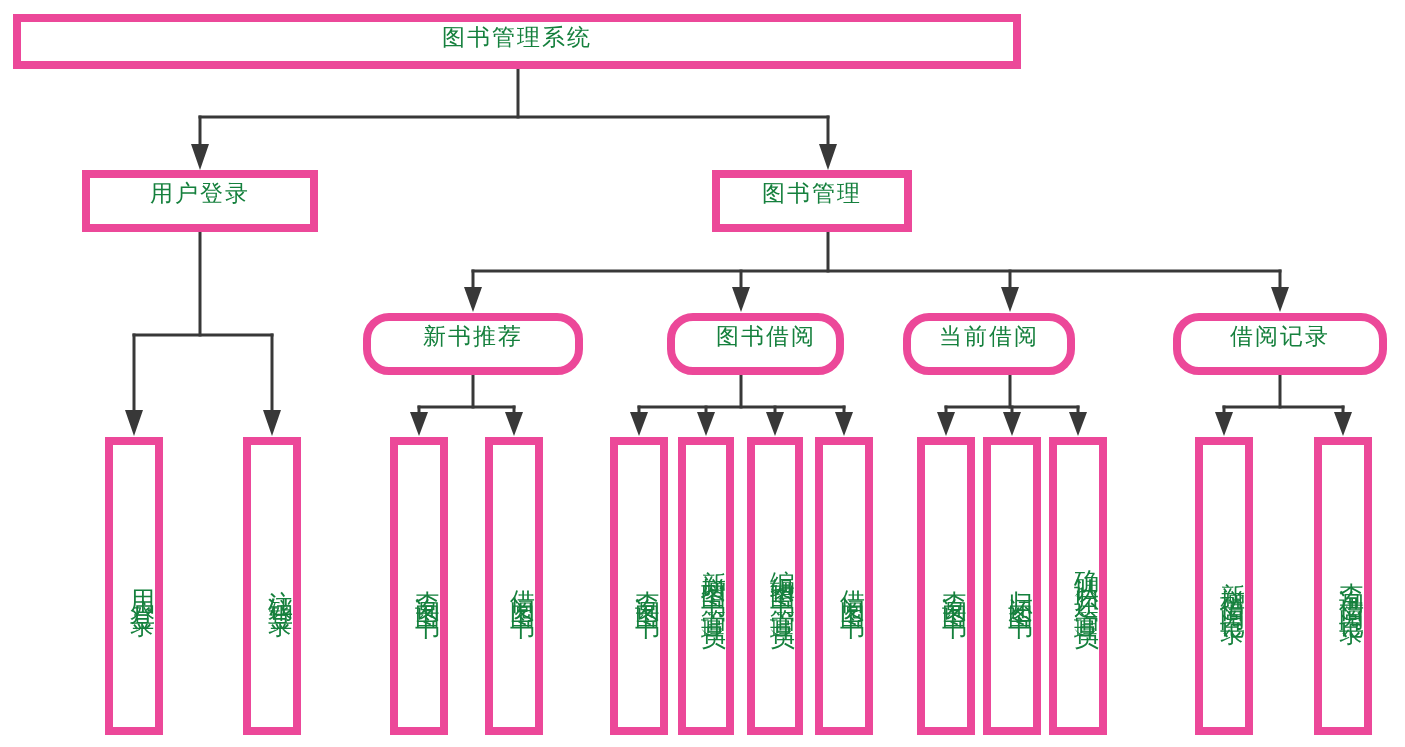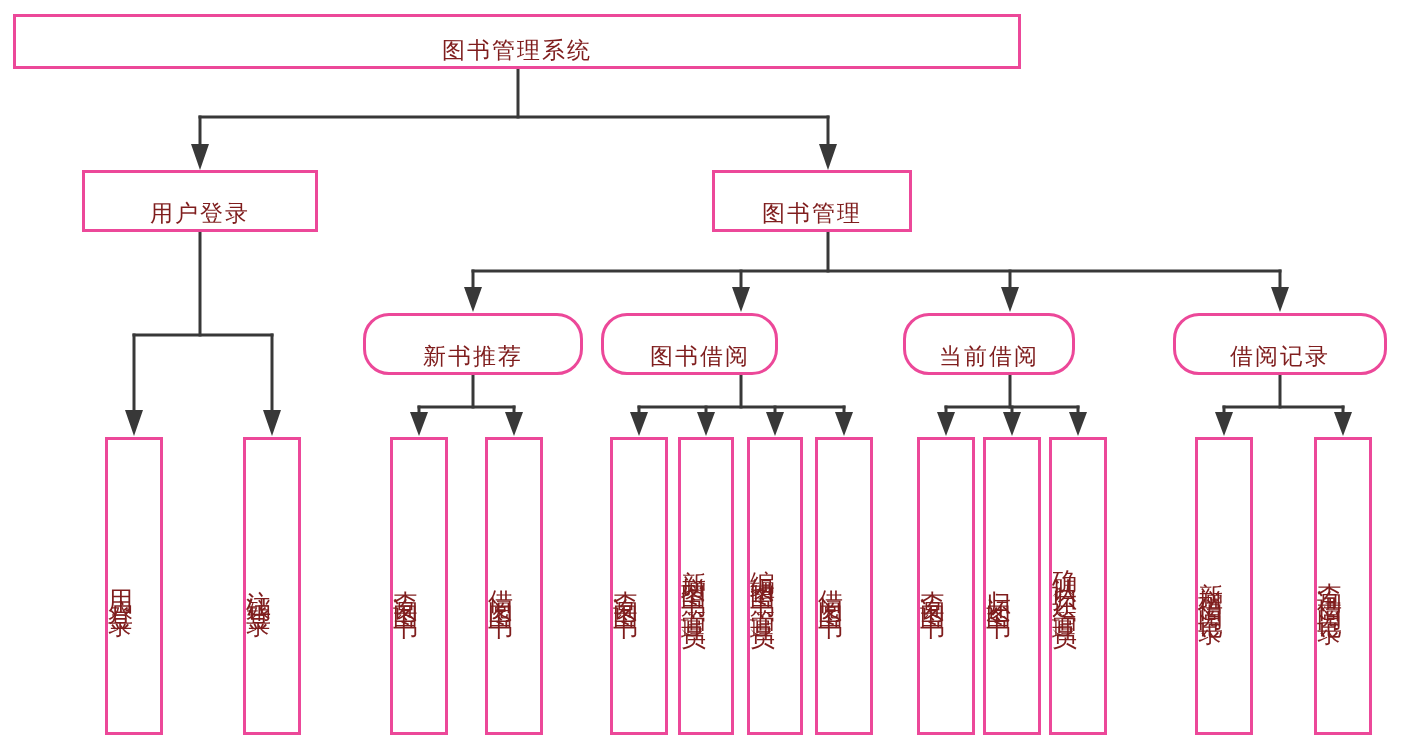--- a/index.html
+++ b/index.html
@@ -15,26 +15,26 @@
   #connectors {
     position: absolute;
     left: 0; top: 0;
     width: 1405px; height: 747px;
     z-index: 1;
   }
   .node {
     position: absolute;
     box-sizing: border-box;
     background: #ffffff;
-    border: 3px solid #ec4899;
+    border: 8px solid #ec4899;
     display: flex;
-    align-items: flex-end;
+    align-items: flex-start;
     justify-content: center;
     z-index: 2;
-    color: #7f1d1d;
+    color: #15803d;
   }
   .h-label {
     font-size: 23px;
     letter-spacing: 2px;
     white-space: nowrap;
   }
   .root { left: 13px; top: 14px; width: 1008px; height: 55px; }
   .lvl2 { top: 170px; height: 62px; }
   .lvl3 { top: 313px; height: 62px; border-radius: 26px; }
   .leaf {
@@ -137,21 +137,21 @@
   <div class="node lvl2" style="left:82px; width:236px;">
     <span class="h-label">用户登录</span>
   </div>
   <div class="node lvl2" style="left:712px; width:200px;">
     <span class="h-label">图书管理</span>
   </div>
 
   <div class="node lvl3" style="left:363px; width:220px;">
     <span class="h-label">新书推荐</span>
   </div>
-  <div class="node lvl3" style="left:601px; width:177px;padding-left:21px;">
+  <div class="node lvl3" style="left:667px; width:177px;padding-left:21px;">
     <span class="h-label">图书借阅</span>
   </div>
   <div class="node lvl3" style="left:903px; width:172px;">
     <span class="h-label">当前借阅</span>
   </div>
   <div class="node lvl3" style="left:1173px; width:214px;">
     <span class="h-label">借阅记录</span>
   </div>
 
   <div class="node leaf" style="left:105px; width:58px;">

